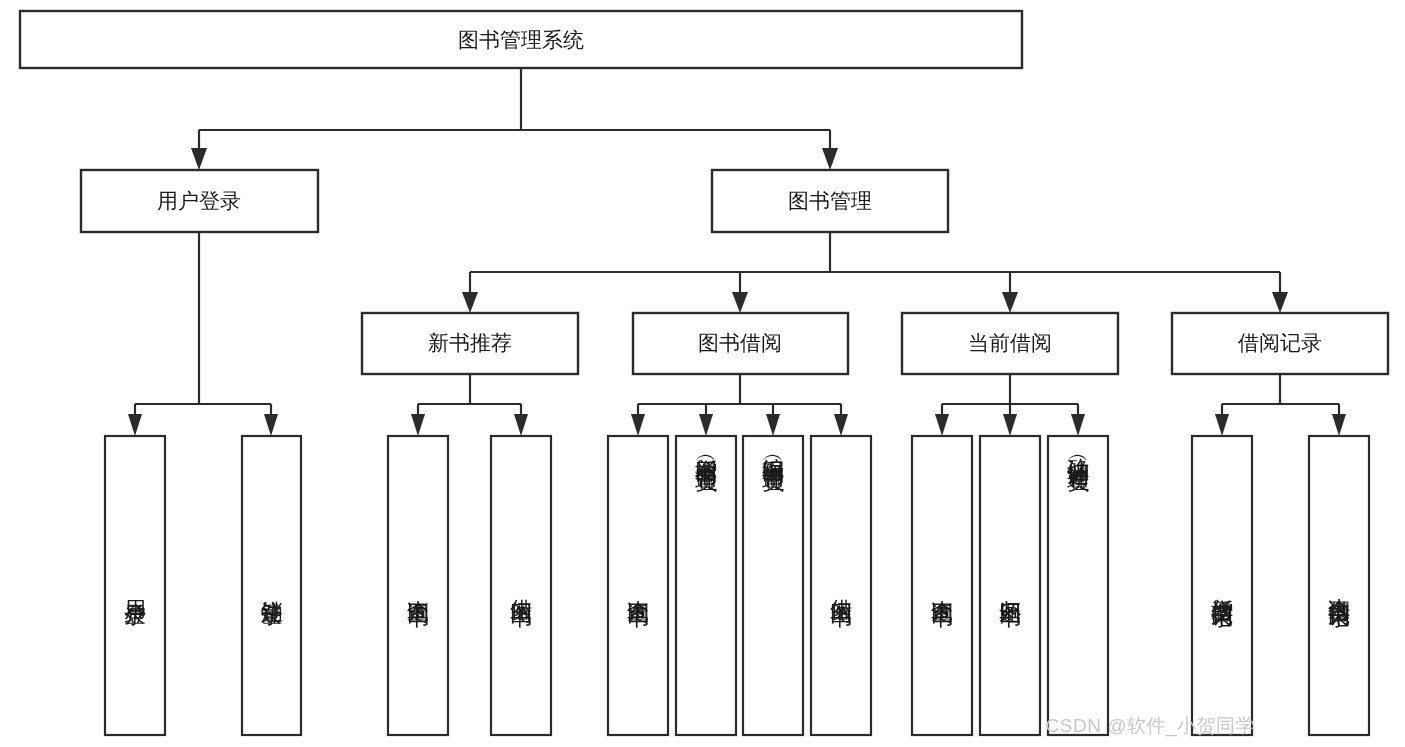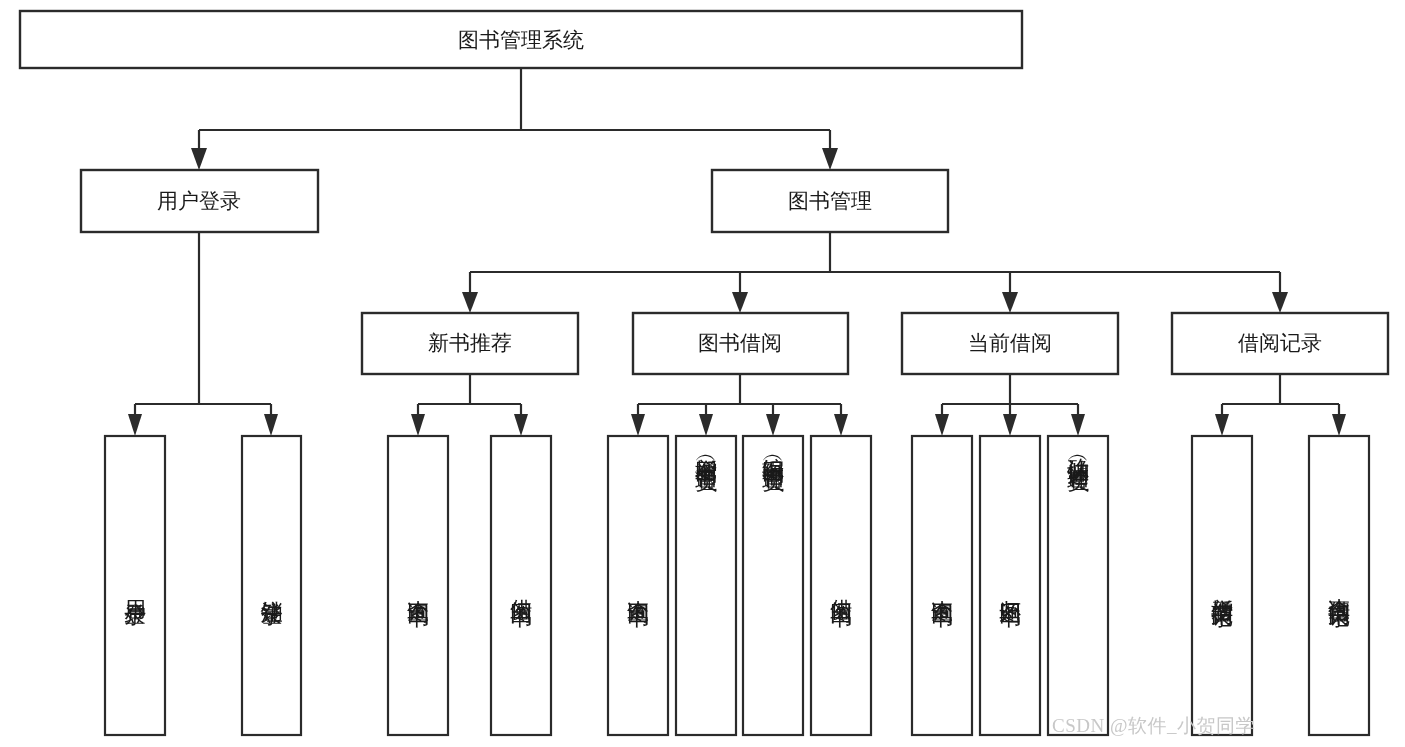--- a/index.html
+++ b/index.html
@@ -65,21 +65,21 @@
     line-height: 1.12;
     color: #1a1a1a;
     letter-spacing: 2px;
     white-space: nowrap;
     text-align: center;
   }
   .watermark {
     position: absolute;
     right: 10px;
     bottom: 8px;
-    font-family: Liberation Serif, serif;
+    font-family: Liberation Sans, sans-serif;
     font-size: 19px;
     color: #c8c8c8;
     letter-spacing: 0.5px;
     white-space: nowrap;
   }
 </style>
 </head>
 <body>
 
 <div id="diagram-root">

